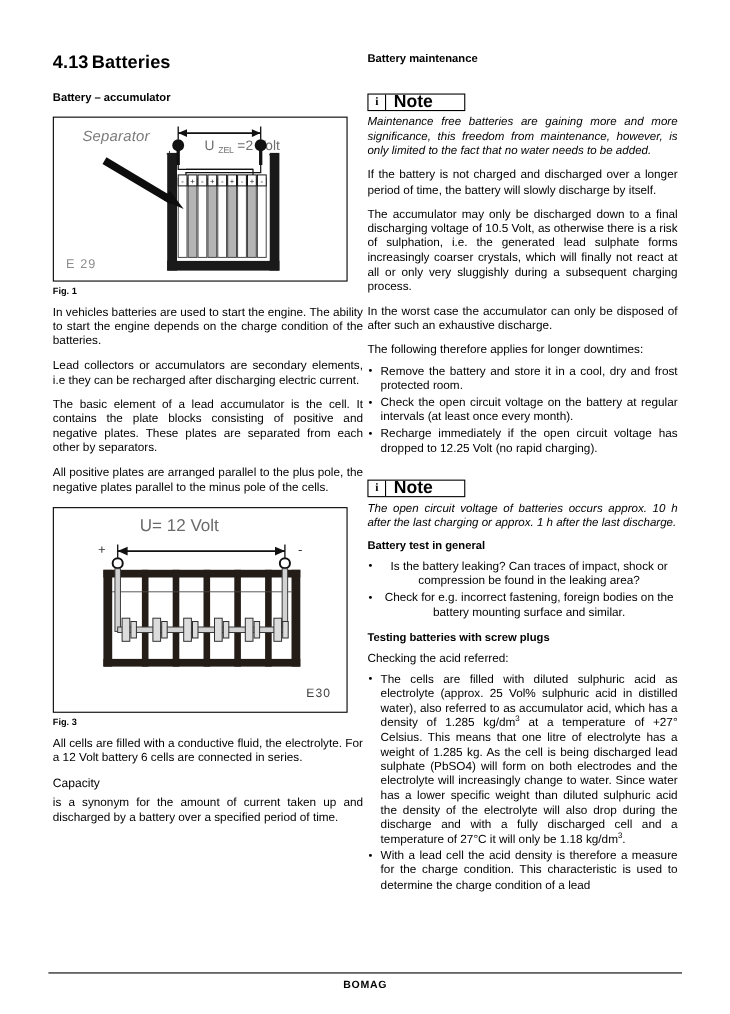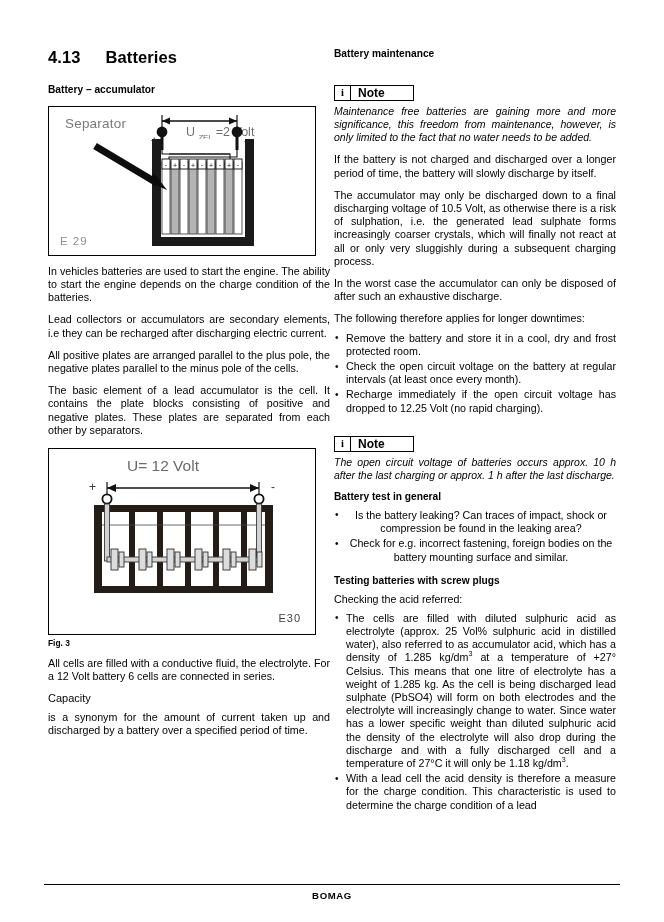--- a/index.html
+++ b/index.html
@@ -33,21 +33,21 @@
   .col-right { left: 334px; }
 
   
   .chapter-title {
     font-size: 16.5px;
     font-weight: bold;
     letter-spacing: 0.1px;
     margin: 0 0 17px 0;
     line-height: 1.15;
   }
-  .chapter-num { margin-right: 25px; }
+  .chapter-num { margin-right: 3px; }
 
   .h-sub {
     font-size: 10.2px;
     font-weight: bold;
     margin: 0 0 9px 0;
     line-height: 1.25;
   }
   .h-sub.tight { margin-bottom: 5px; }
 
   .h-plain {
@@ -120,21 +120,21 @@
     text-align: center;
     font-size: 10.5px;
     font-weight: bold;
     font-family: "Liberation Serif", serif;
     line-height: 14px;
     border-right: 1.4px solid #000;
     vertical-align: top;
   }
   .note-box .note-label {
     display: inline-block;
-    font-size: 12px;
+    font-size: 16px;
     font-weight: bold;
     line-height: 14px;
     padding: 0 28px 0 7px;
     vertical-align: top;
   }
 
   
   .figure {
     margin: 0 0 9px 0;
   }
@@ -156,24 +156,25 @@
     font-family: "Liberation Sans", sans-serif;
     color: #8d8d8d;
     letter-spacing: 1px;
   }
 
   
   #figure-1 .fig-frame { width: 268px; height: 150px; }
   #figure-1 .fig-code { left: 11px; bottom: 8px; font-size: 11.5px; }
   .sep-label {
     position: absolute;
-    left: 16px; top: 9px;
+    left: 26px; top: 9px;
     font-size: 13.5px;
     color: #7a7a7a;
     letter-spacing: 0.2px;
+    font-style: italic;
   }
   .uzell-label {
     position: absolute;
     left: 137px; top: 18px;
     font-size: 12.5px;
     color: #6e6e6e;
     white-space: nowrap;
   }
   .uzell-label sub {
     font-size: 8px;
@@ -296,26 +297,27 @@
           </g>
 
           <g>
             <path d="M46 39 L108 76" stroke="#0d0d0d" stroke-width="7" stroke-linecap="butt"></path>
             <path d="M118 83 L100 75 L105 66 Z" fill="#0d0d0d"></path>
           </g>
         </svg>
 
         <span class="fig-code">E 29</span>
       </div>
+      <div class="fig-caption">Fig. 1</div>
     </div>
 
     <p class="body">In vehicles batteries are used to start the engine. The ability to start the engine depends on the charge condition of the batteries.</p>
     <p class="body">Lead collectors or accumulators are secondary elements, i.e they can be recharged after discharging electric current.</p>
+    <p class="body">The basic element of a lead accumulator is the cell. It contains the plate blocks consisting of positive and negative plates. These plates are separated from each other by separators.</p>
     <p class="body">All positive plates are arranged parallel to the plus pole, the negative plates parallel to the minus pole of the cells.</p>
-    <p class="body">The basic element of a lead accumulator is the cell. It contains the plate blocks consisting of positive and negative plates. These plates are separated from each other by separators.</p>
 
     <div class="figure" id="figure-2" style="margin-top:11px;">
       <div class="fig-frame">
 
         <span class="u12-label">U= 12 Volt</span>
 
         <svg class="figsvg" width="268" height="165" viewBox="0 0 268 165">
 
           <line x1="58" y1="39" x2="210" y2="39" stroke="#111" stroke-width="1.7"></line>
           <path d="M58 39 L67 35 L67 43 Z" fill="#111"></path>

